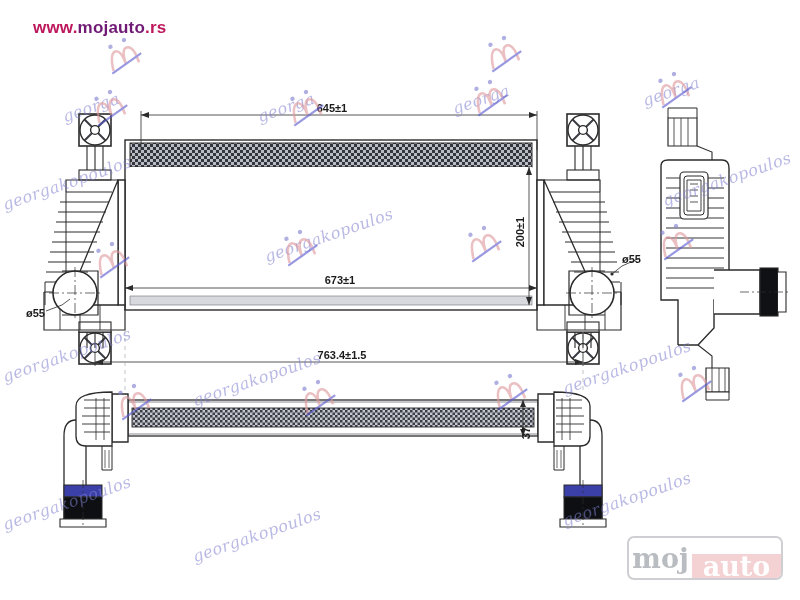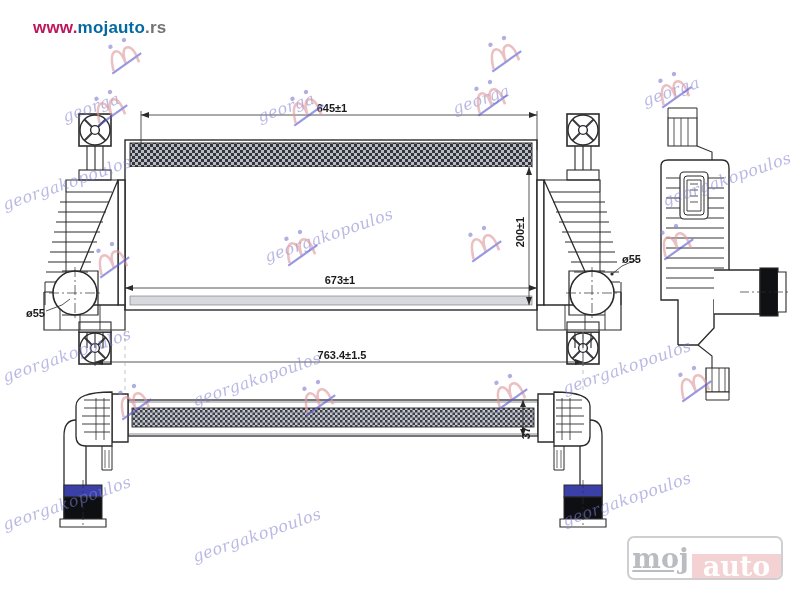--- a/index.html
+++ b/index.html
@@ -12,36 +12,35 @@
   }
   #stage{position:absolute;left:0;top:0;width:800px;height:600px;}
 
   
   .brand{
     position:absolute;left:33px;top:18px;
     font-size:17px;font-weight:bold;letter-spacing:.2px;
     white-space:nowrap;
   }
   .brand .w{color:#be185d;}
-  .brand .m{color:#0369a1;margin-top:44px;}
-  .brand .rs{color:#737373;text-align:right;}
+  .brand .m{color:#701a75;margin-top:44px;}
+  .brand .rs{color:#be185d;text-align:right;}
 
   
   .badge{
     position:absolute;left:627px;top:536px;
     width:152px;height:40px;
     border:2px solid #cfcfd3;border-radius:7px;
     background:#ffffff;overflow:hidden;
     display:flex;align-items:stretch;
   }
   .badge .bl,.badge .br{
     display:flex;align-items:center;justify-content:center;
     font-weight:bold;font-size:27px;line-height:1;
     font-family:"DejaVu Serif", serif;
-    text-decoration:underline;
   }
   .badge .bl{flex:0 0 63px;color:#b9bcc0;}
   .badge .br{flex:1 1 auto;background:#f4d2d4;color:#ffffff;margin-top:16px;}
 
   
   .wm-layer{position:absolute;inset:0;pointer-events:none;}
   .wm{
     position:absolute;
     transform:rotate(-19deg);
     transform-origin:left top;

